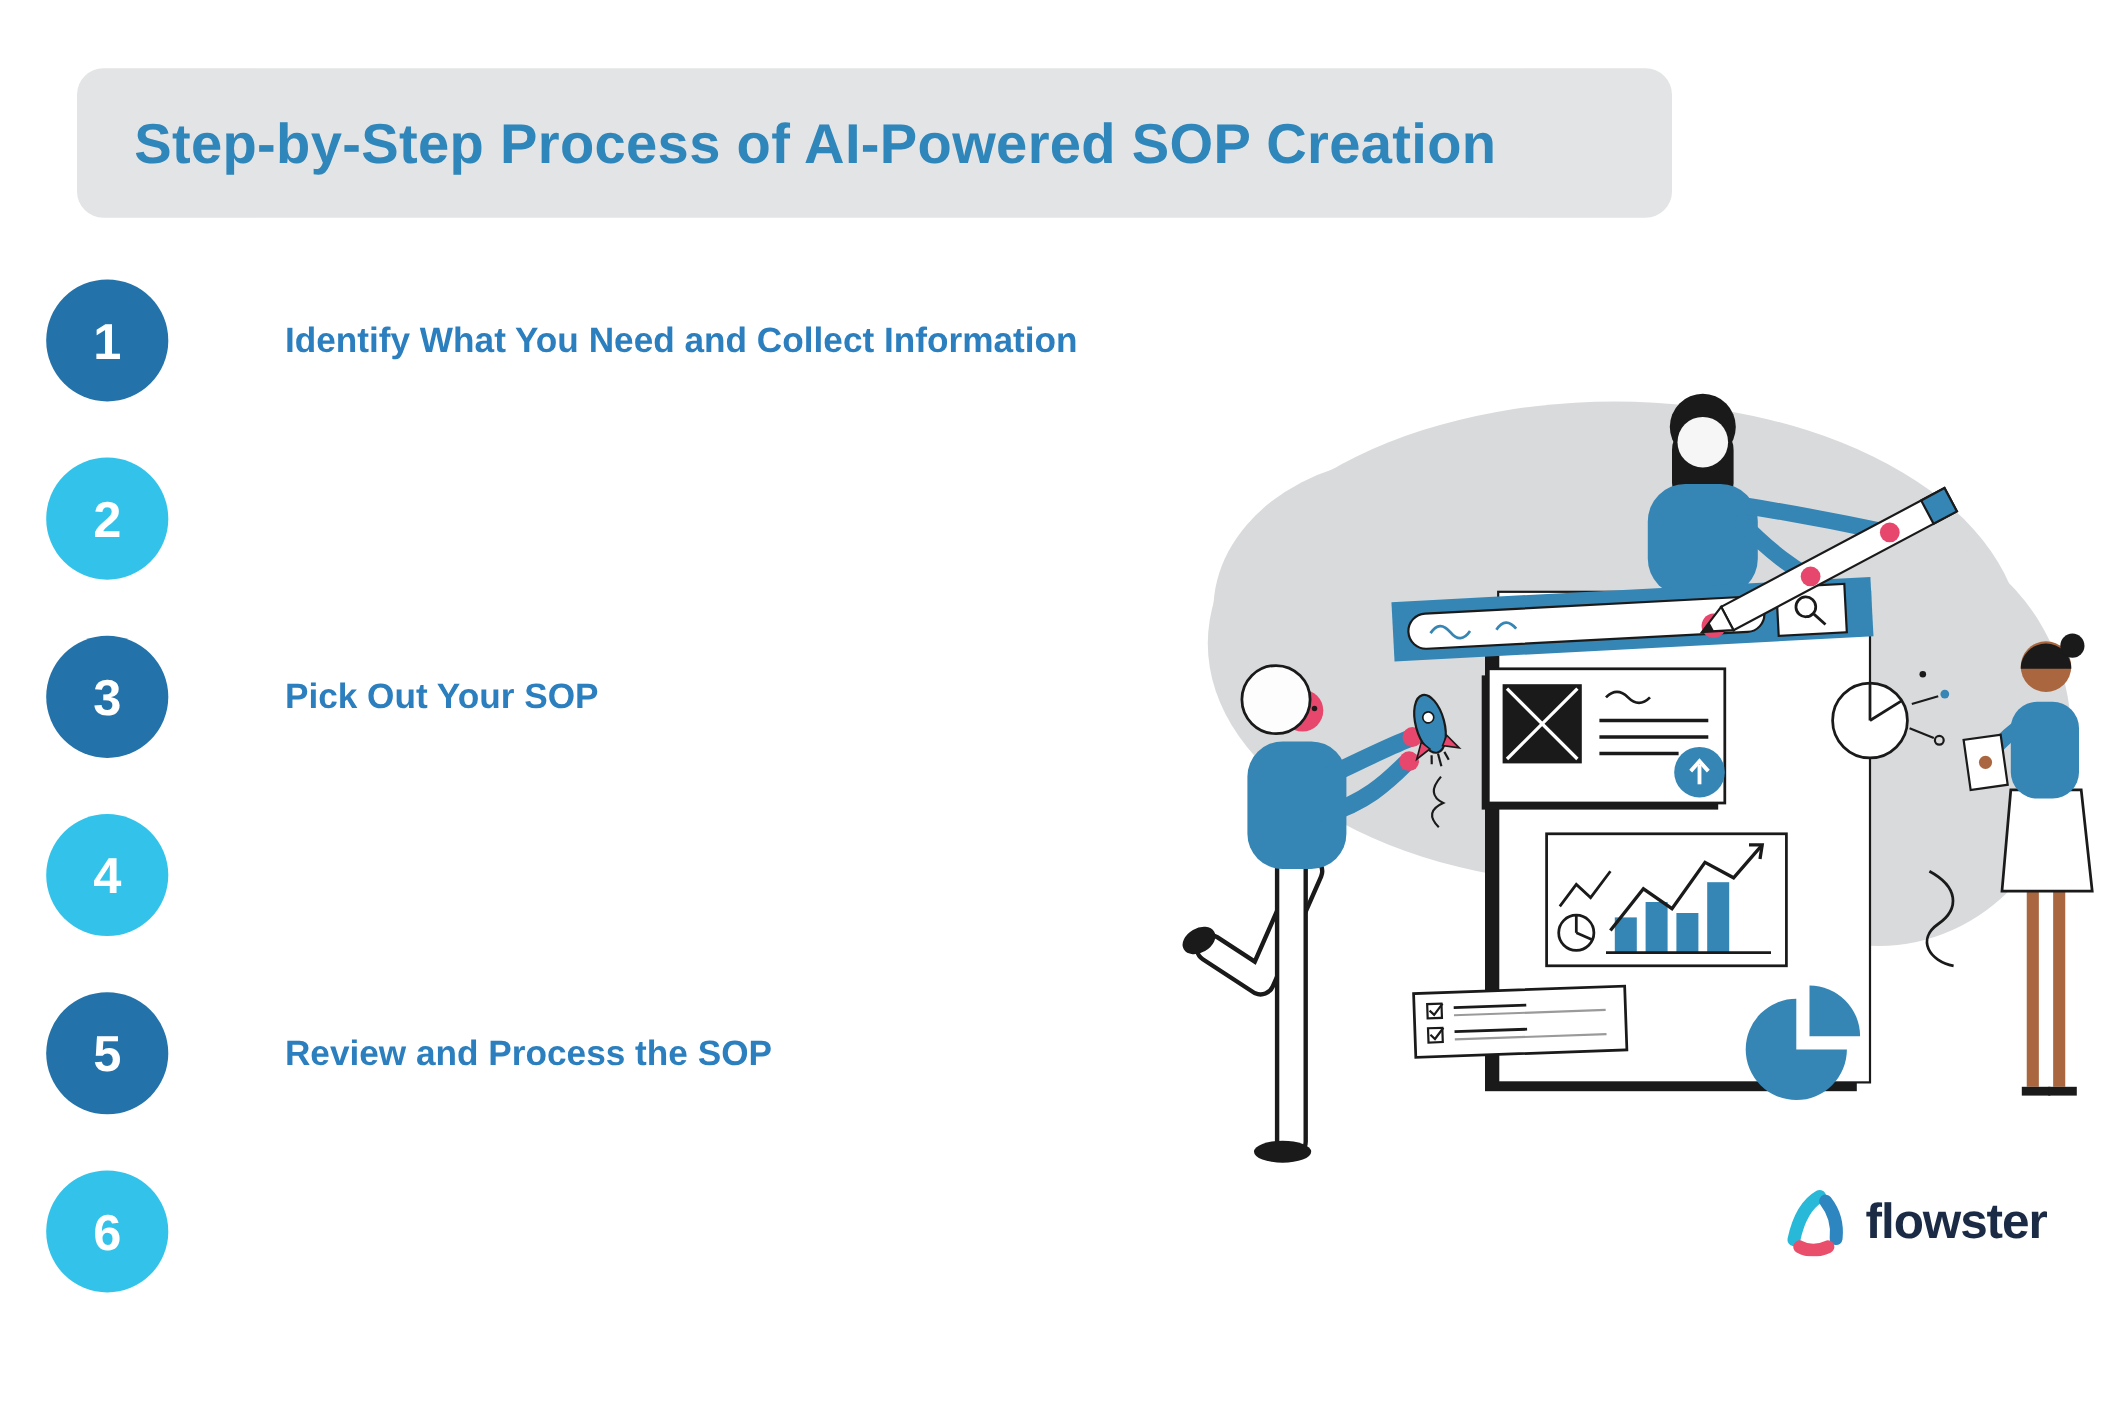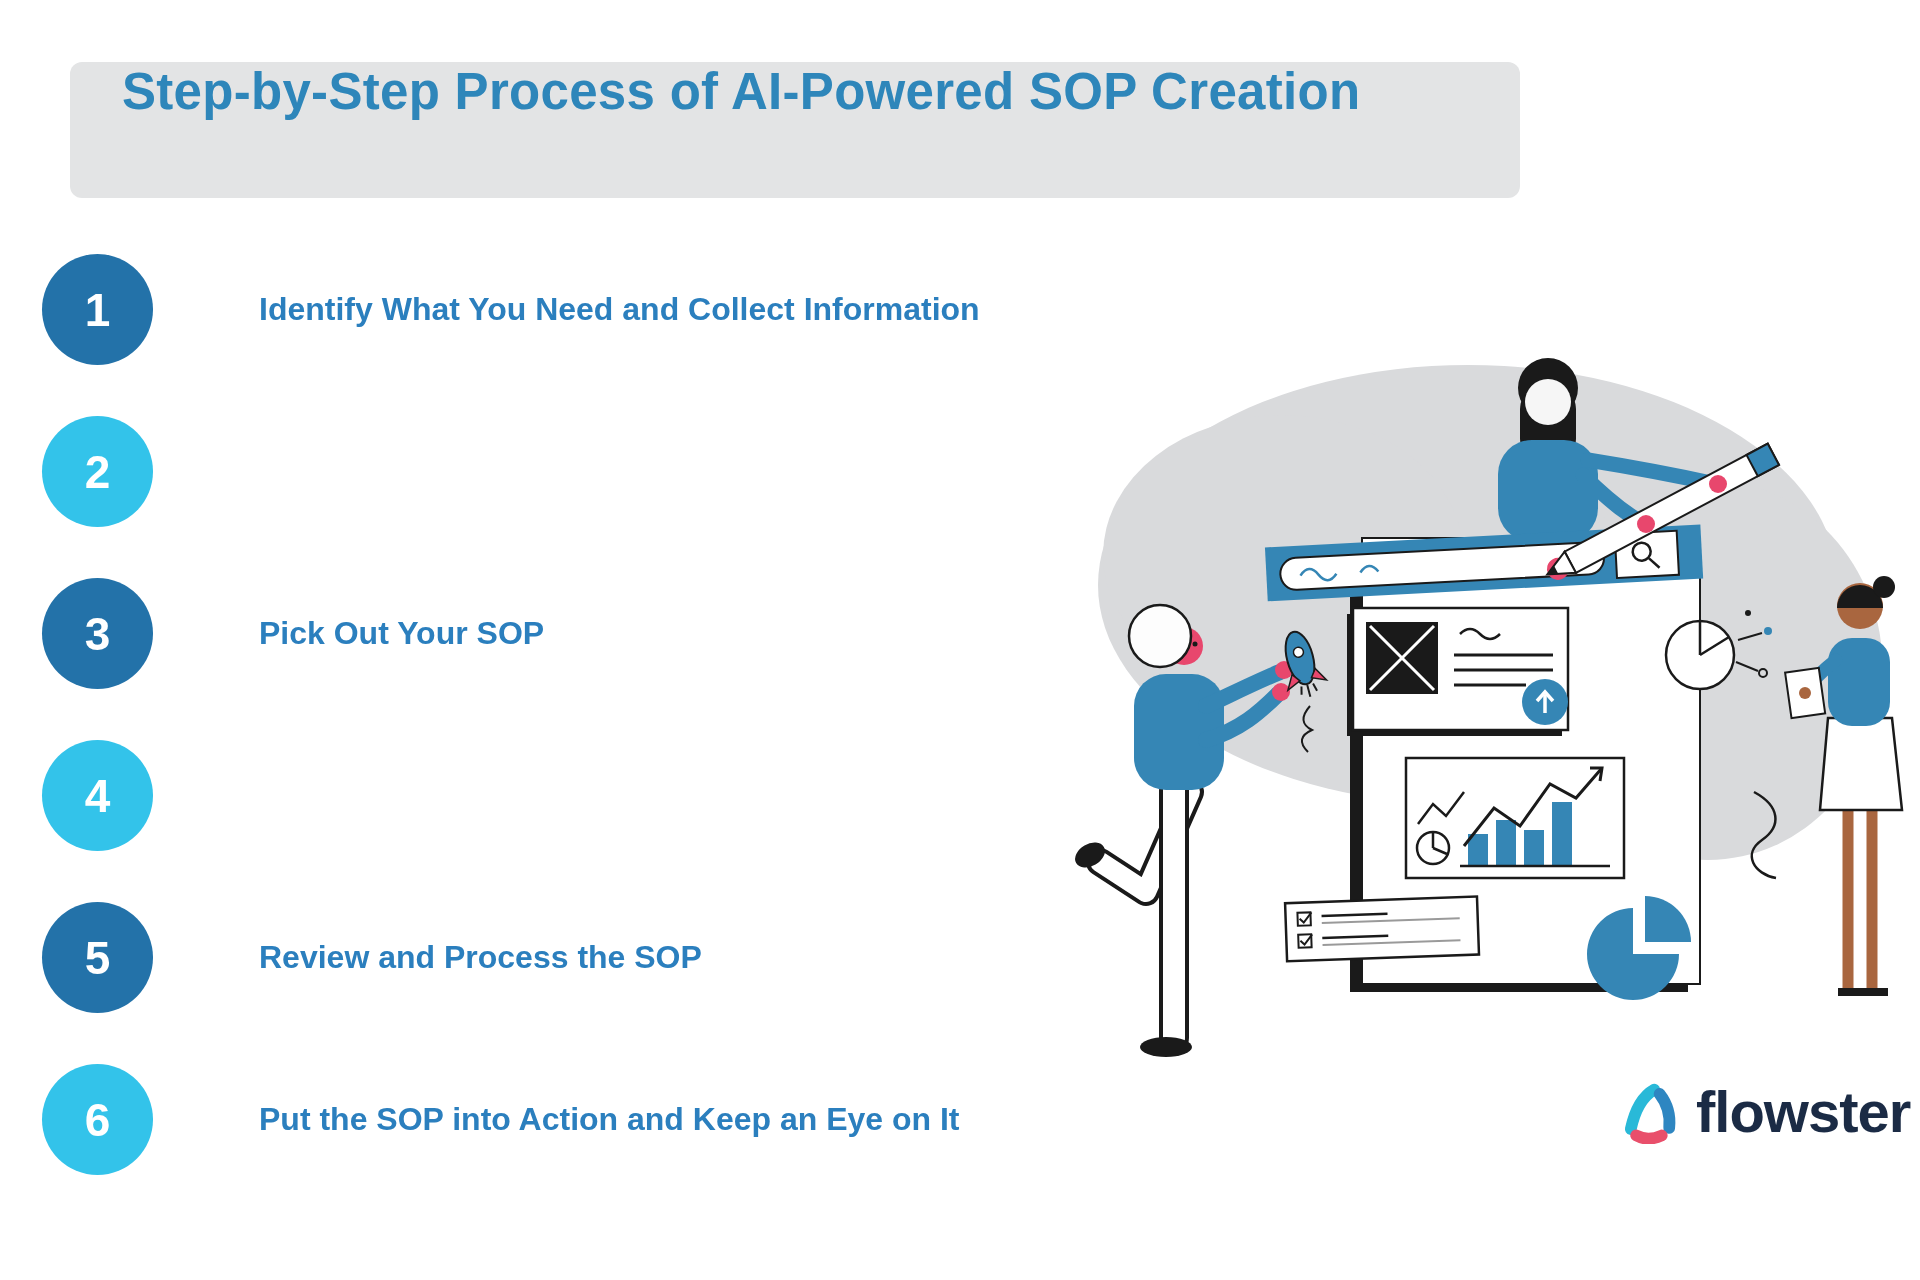--- a/index.html
+++ b/index.html
@@ -7,22 +7,22 @@
   body {
     background:#ffffff;
     font-family:"Liberation Sans", sans-serif;
     position:relative;
     overflow:hidden;
   }
   .title-pill {
     position:absolute; left:70px; top:62px;
     width:1450px; height:136px;
     background:#e3e4e5;
-    border-radius:12px;
-    display:flex; align-items:flex-start;
+    border-radius:24px;
+    display:flex; align-items:center;
     padding:0 40px 0 52px;
   }
   .title-pill h1 {
     font-size:51px; font-weight:700;
     color:#2e86ba; letter-spacing:0.3px;
   }
   .steps {
     position:absolute; left:42px; top:254px;
     display:flex; flex-direction:column; gap:51px;
   }
@@ -36,21 +36,21 @@
   .step-label { font-size:32px; font-weight:700; color:#2b7fbe; }
   .illustration {
     position:absolute; left:1048px; top:340px;
     width:880px; height:730px;
   }
   .logo {
     position:absolute; left:1618px; top:1078px;
     display:flex; align-items:center; gap:14px;
   }
   .logo-text {
-    font-size:58px; font-weight:700;
+    font-size:45px; font-weight:700;
     color:#1b2b45; letter-spacing:-1px;
   }
 </style>
 </head>
 <body>
 
 <div class="title-pill">
   <h1>Step-by-Step Process of AI-Powered SOP Creation</h1>
 </div>
 
@@ -68,21 +68,20 @@
   </div>
   <div class="step-row">
     <div class="badge" style="background-color: rgb(51, 195, 234);">4</div>
   </div>
   <div class="step-row">
     <div class="badge" style="background-color: rgb(35, 114, 169);">5</div>
     <div class="step-label">Review and Process the SOP</div>
   </div>
   <div class="step-row">
     <div class="badge" style="background-color: rgb(51, 195, 234);">6</div>
-    <div class="step-label">Put the SOP into Action and Keep an Eye on It</div>
   </div>
 </div>
 
 <div class="illustration">
 <svg viewBox="0 0 880 730" width="880" height="730" xmlns="http://www.w3.org/2000/svg">
 
   <g fill="#d9dadc">
     <ellipse cx="420" cy="245" rx="370" ry="220"></ellipse>
     <ellipse cx="660" cy="330" rx="175" ry="190"></ellipse>
     <ellipse cx="235" cy="215" rx="180" ry="140"></ellipse>

